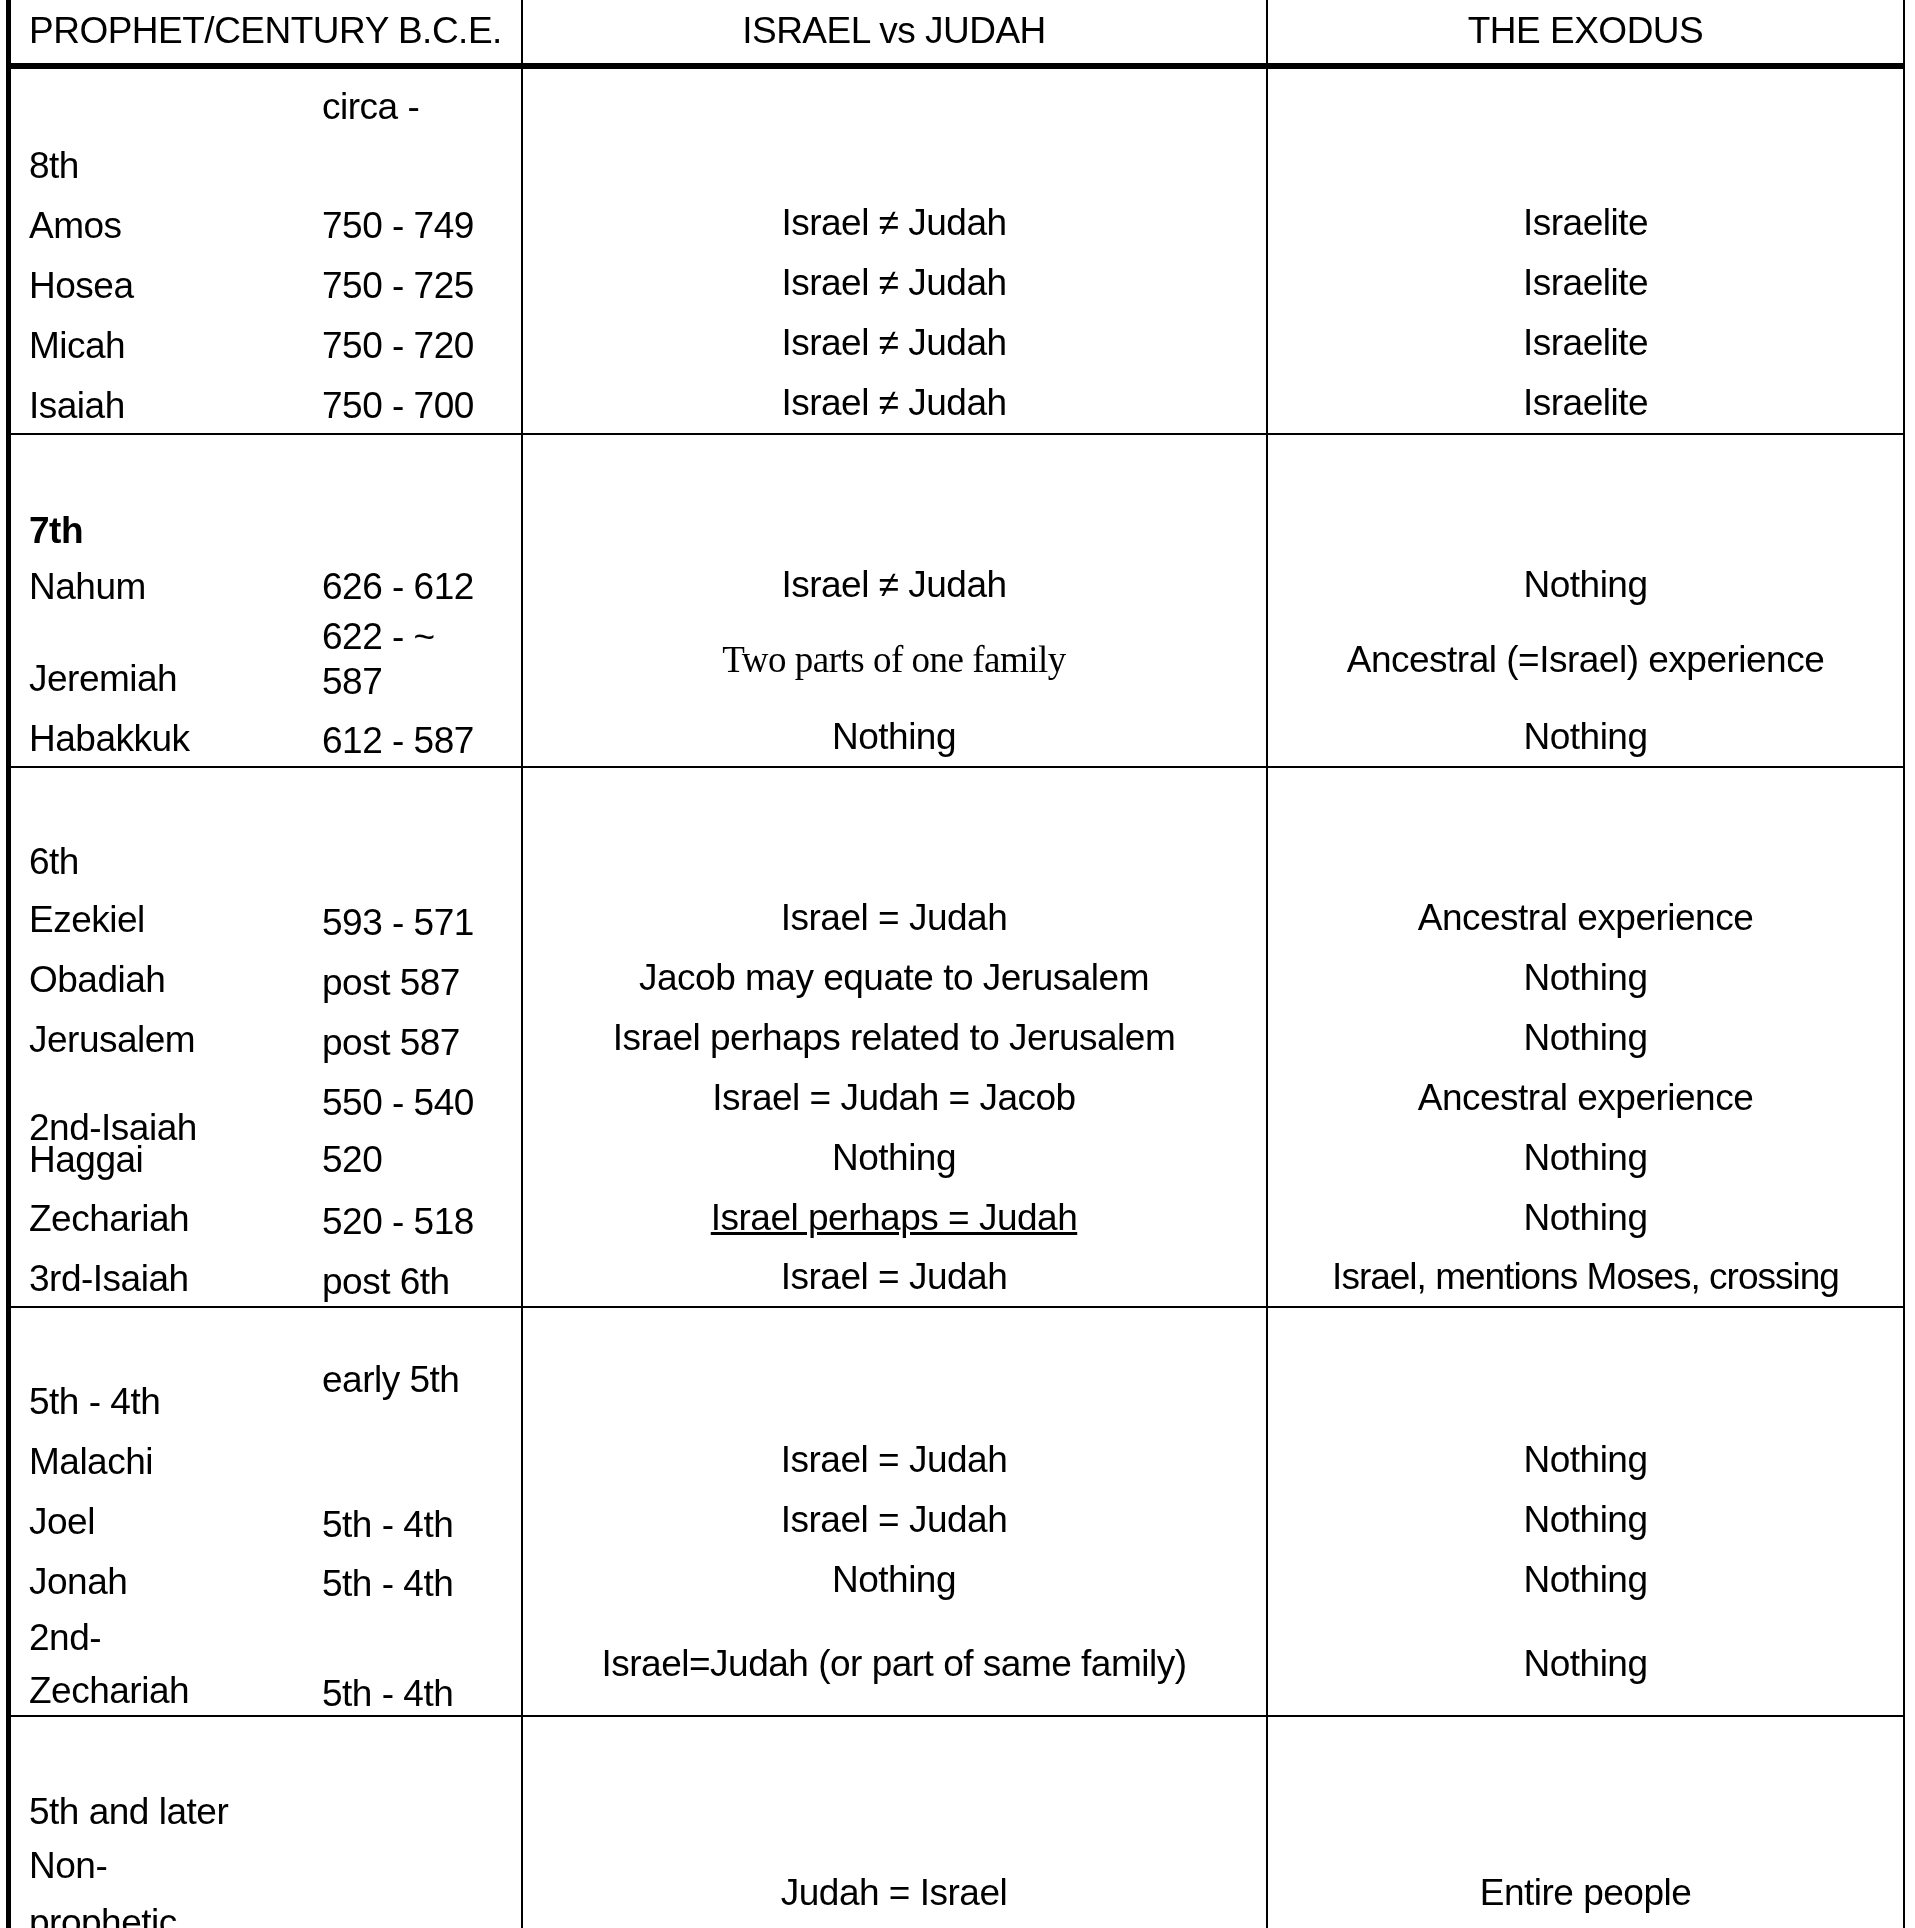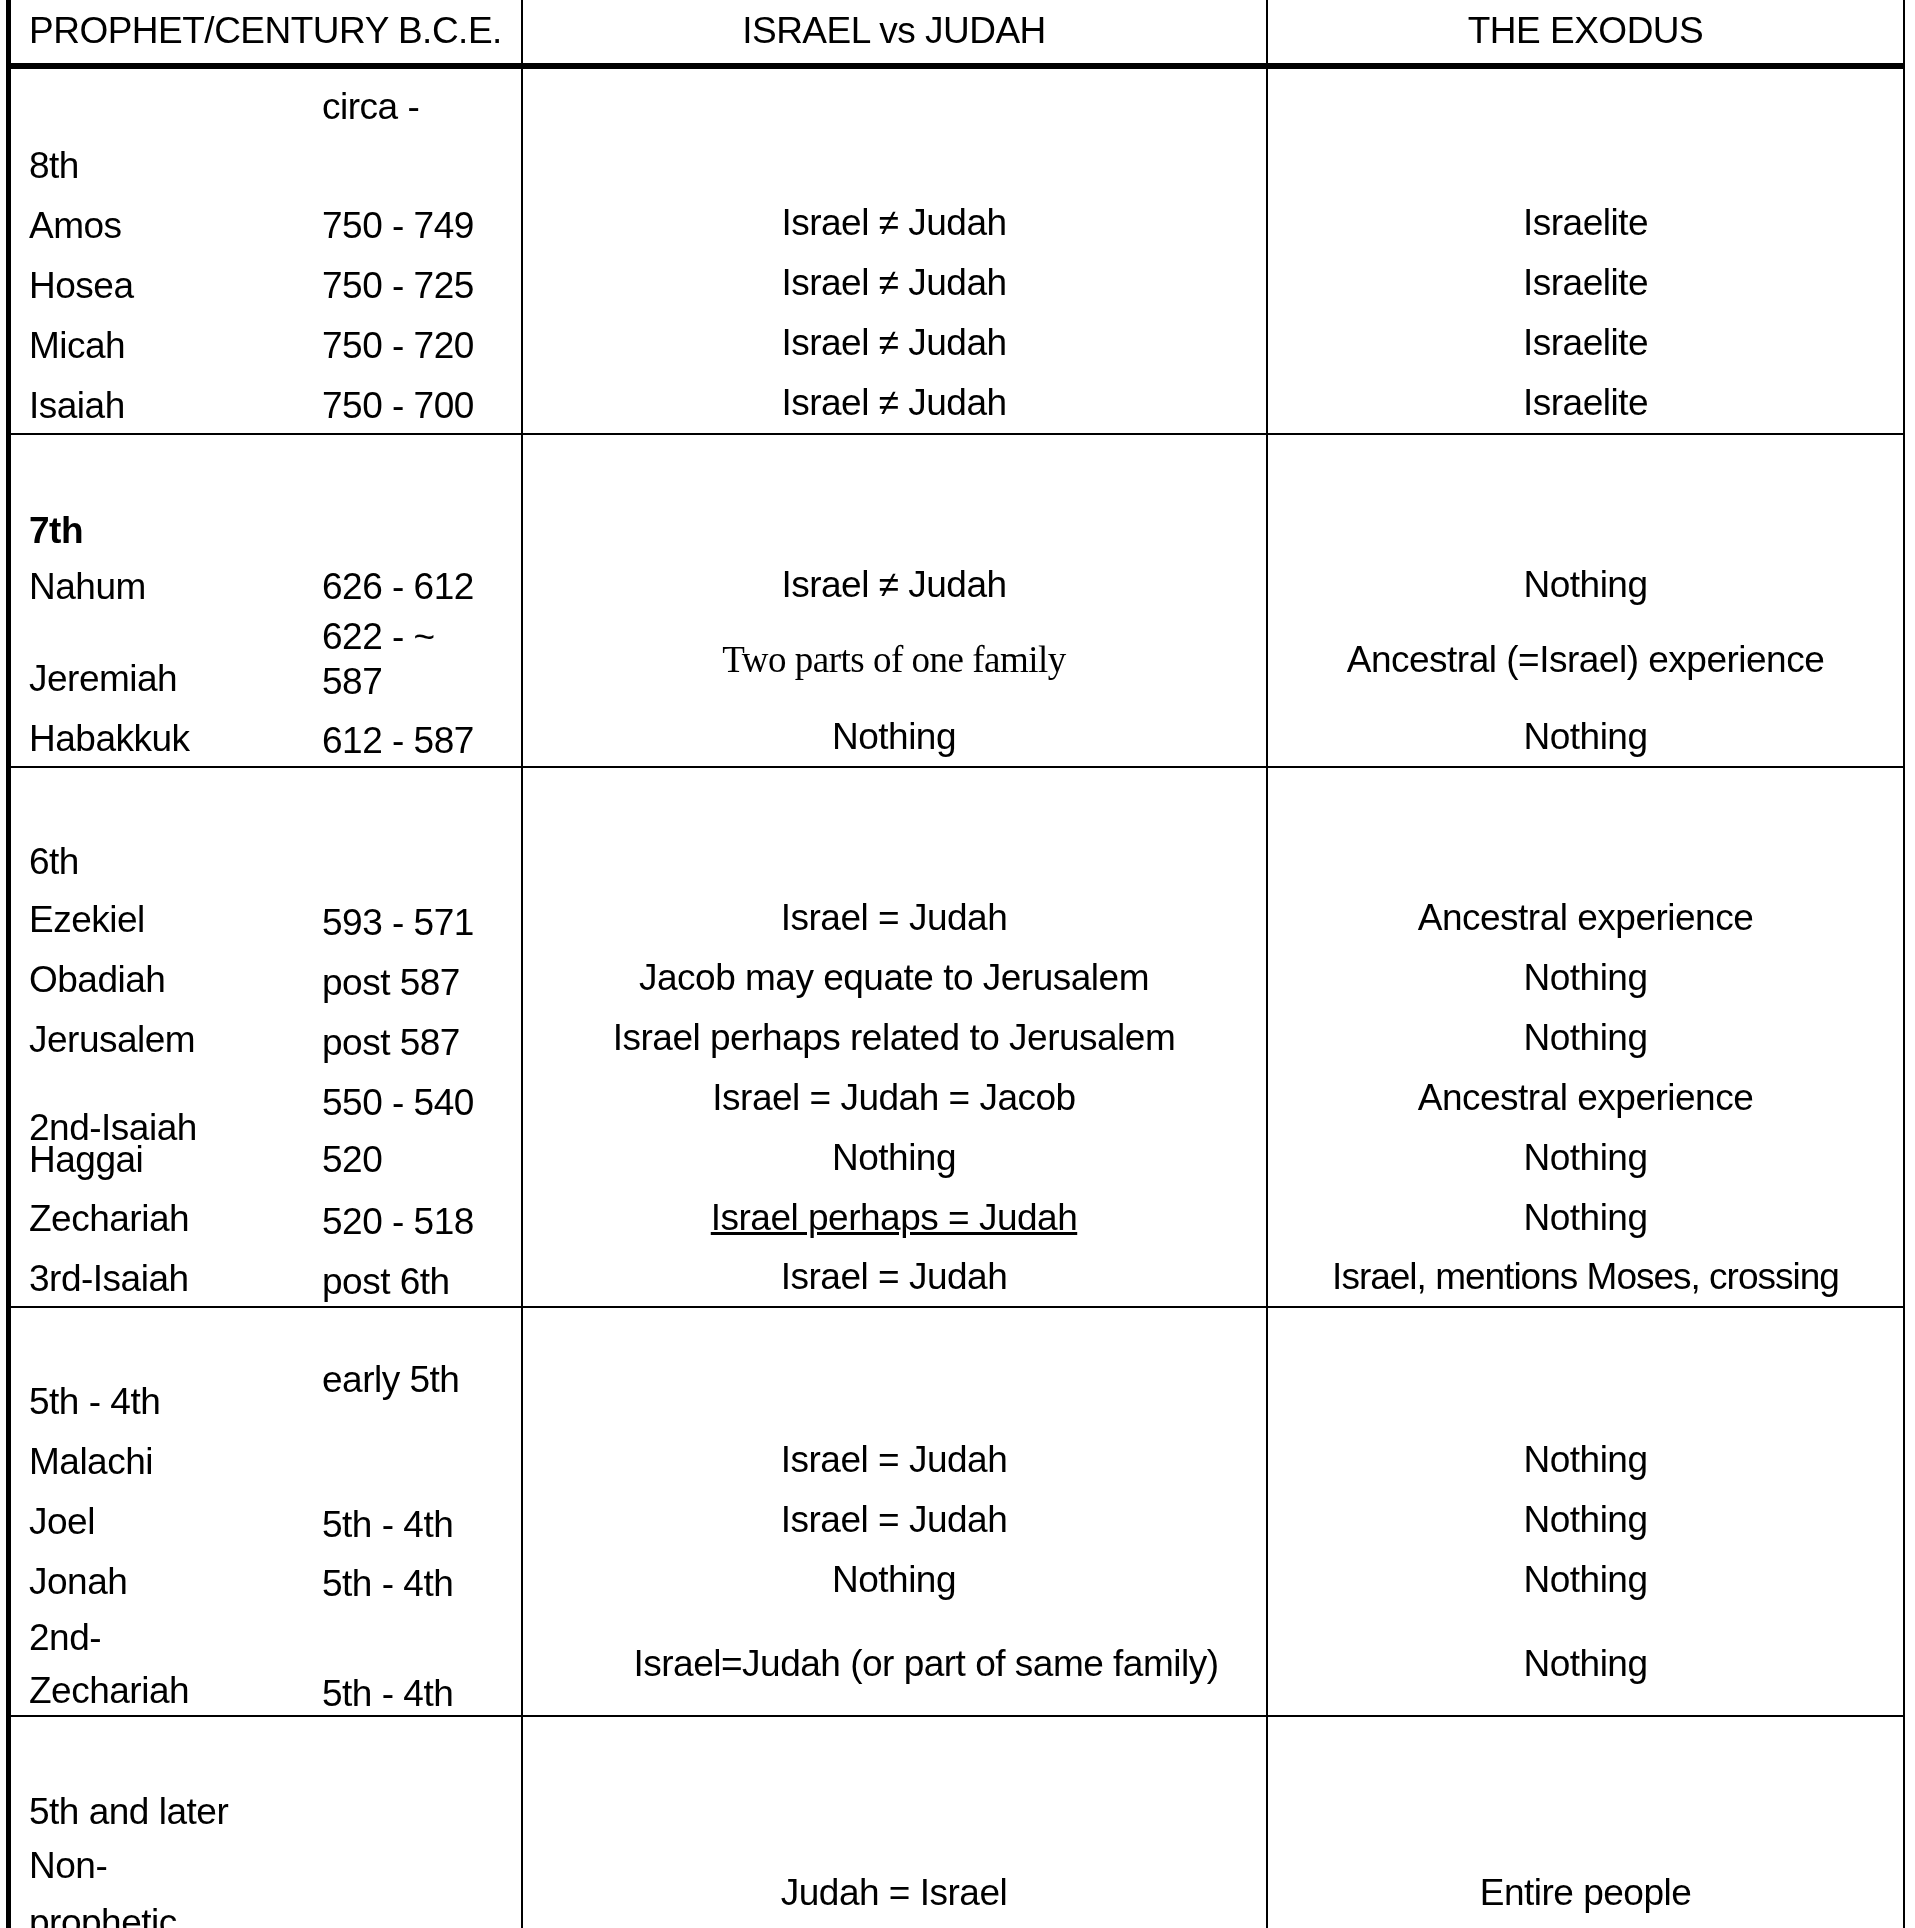--- a/index.html
+++ b/index.html
@@ -128,21 +128,21 @@
   <div class="txt c3" style="top:1520px;">Nothing</div>
 
   <div class="txt name" style="top:1582px;">Jonah</div>
   <div class="txt date" style="top:1584px;">5th - 4th</div>
   <div class="txt c2" style="top:1580px;">Nothing</div>
   <div class="txt c3" style="top:1580px;">Nothing</div>
 
   <div class="txt name" style="top:1638px;">2nd-</div>
   <div class="txt name" style="top:1691px;">Zechariah</div>
   <div class="txt date" style="top:1694px;">5th - 4th</div>
-  <div class="txt c2" style="top:1664px;padding-left:32px;">Israel=Judah (or part of same family)</div>
+  <div class="txt c2" style="top:1664px;">Israel=Judah (or part of same family)</div>
   <div class="txt c3" style="top:1664px;">Nothing</div>
 
   <div class="txt name" style="top:1812px;">5th and later</div>
   <div class="txt name" style="top:1866px;">Non-</div>
   <div class="txt name" style="top:1923px;">prophetic</div>
   <div class="txt c3" style="top:1893px;">Entire people</div>
   <div class="txt c2" style="top:1893px;">Judah = Israel</div>
 
 </div>
 

